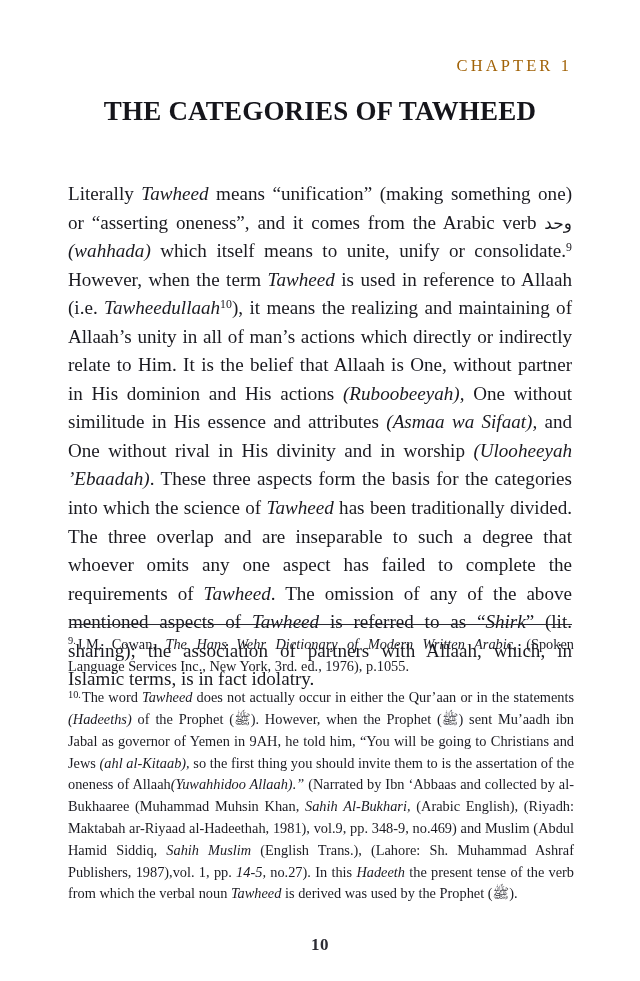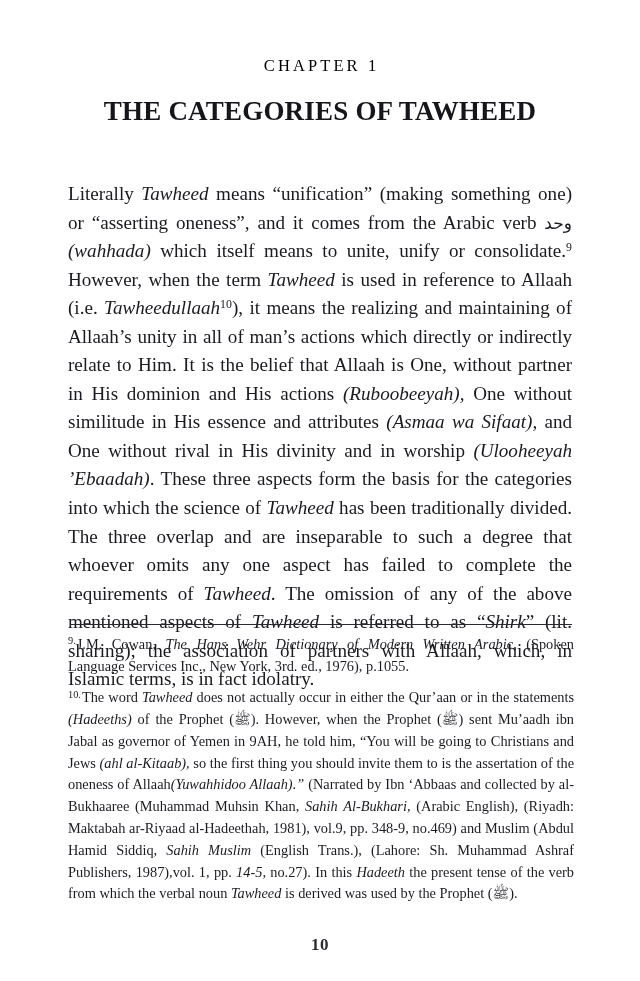--- a/index.html
+++ b/index.html
@@ -26,23 +26,24 @@
     left: 68px;
     top: 57px;
     width: 504px;
     text-align: center;
   }
 
   .chapter-label {
     font-family: "Liberation Serif", "DejaVu Serif", serif;
     font-size: 16.5px;
     letter-spacing: 3.1px;
-    color: #000000;
+    color: #a16207;
     line-height: 1.1;
     text-indent: 3.1px;
+    text-align: right;
   }
 
   .chapter-title {
     margin-top: 21px;
     font-family: "Liberation Serif", "DejaVu Serif", serif;
     font-weight: bold;
     font-size: 27px;
     letter-spacing: 0.2px;
     color: #15151b;
     line-height: 1.15;

